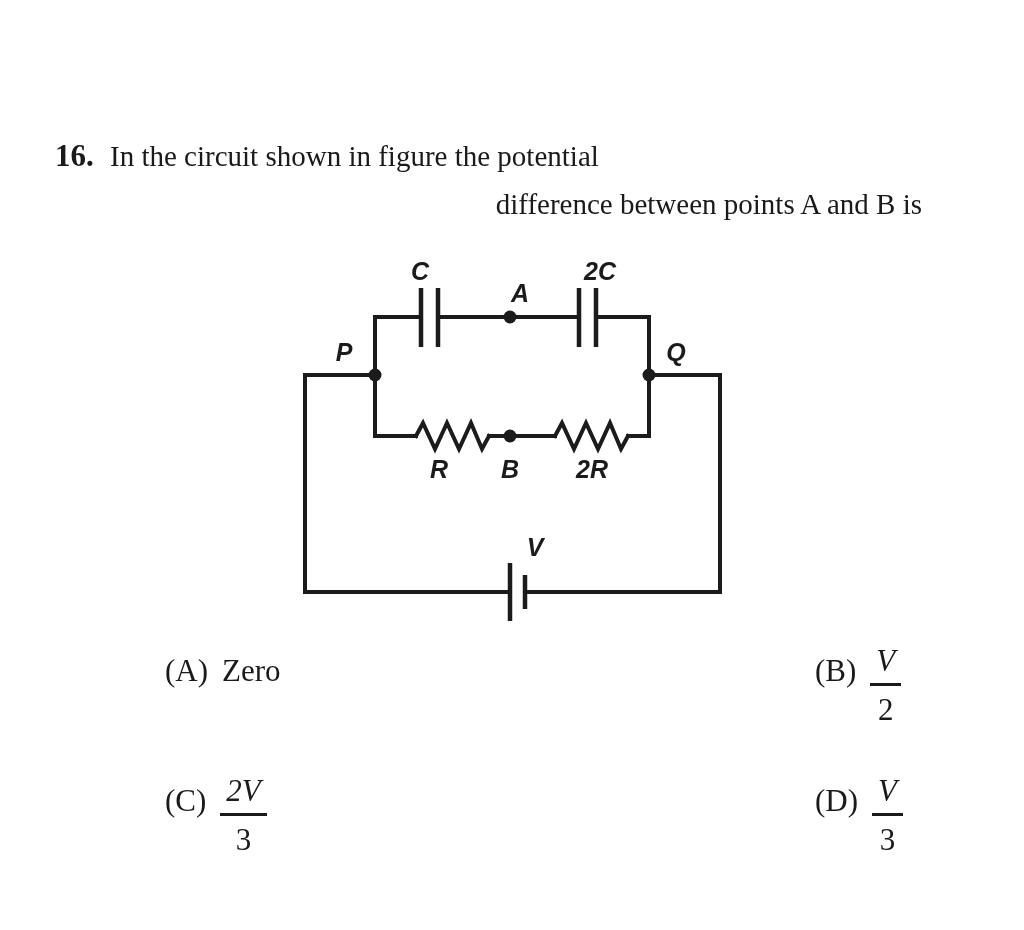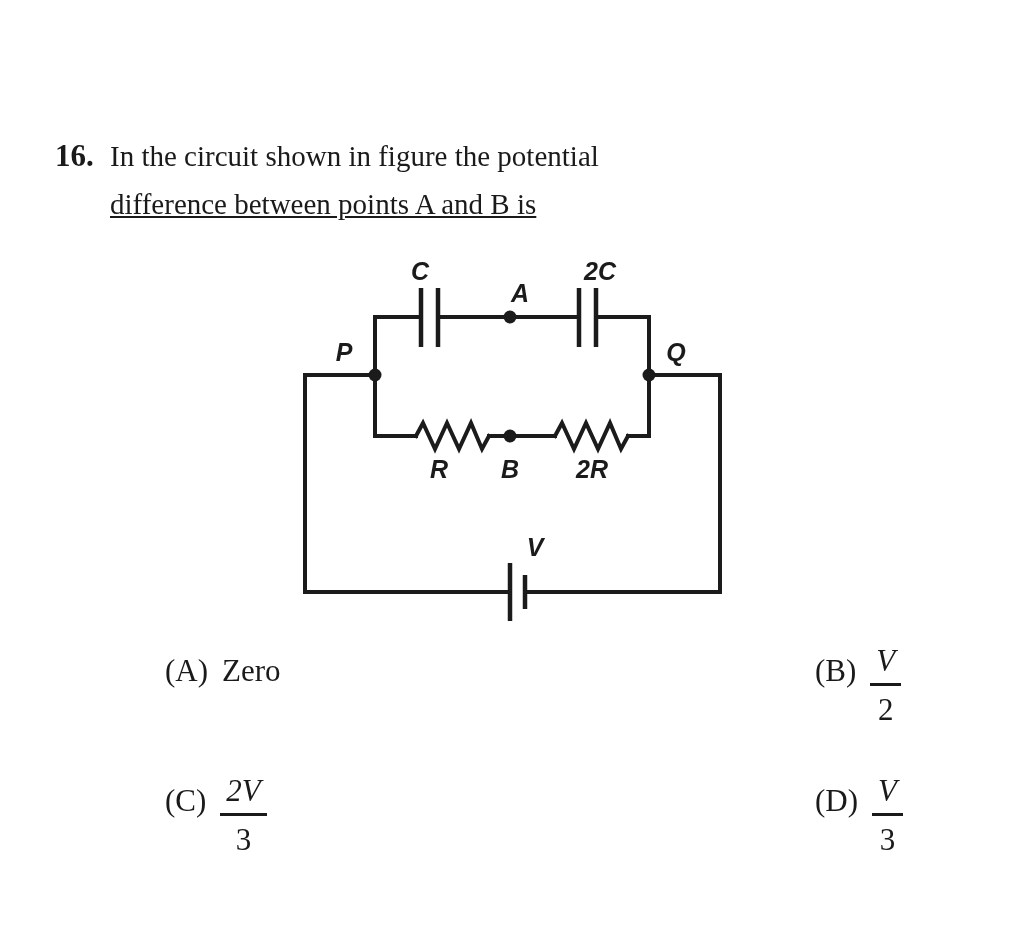--- a/index.html
+++ b/index.html
@@ -38,22 +38,21 @@
   }
   #question-text {
     width: 812px;
     font-size: 29px;
     line-height: 48px;
     text-align: justify;
     text-justify: inter-word;
     font-family: "Liberation Serif", "DejaVu Serif", serif;
   }
   #question-text .lastline {
-    text-align: left;
-    text-decoration: underline;
+    text-align: right;
   }
 
   
   #figure-wrap {
     position: absolute;
     left: 0;
     top: 250px;
     width: 1024px;
     height: 395px;
   }

